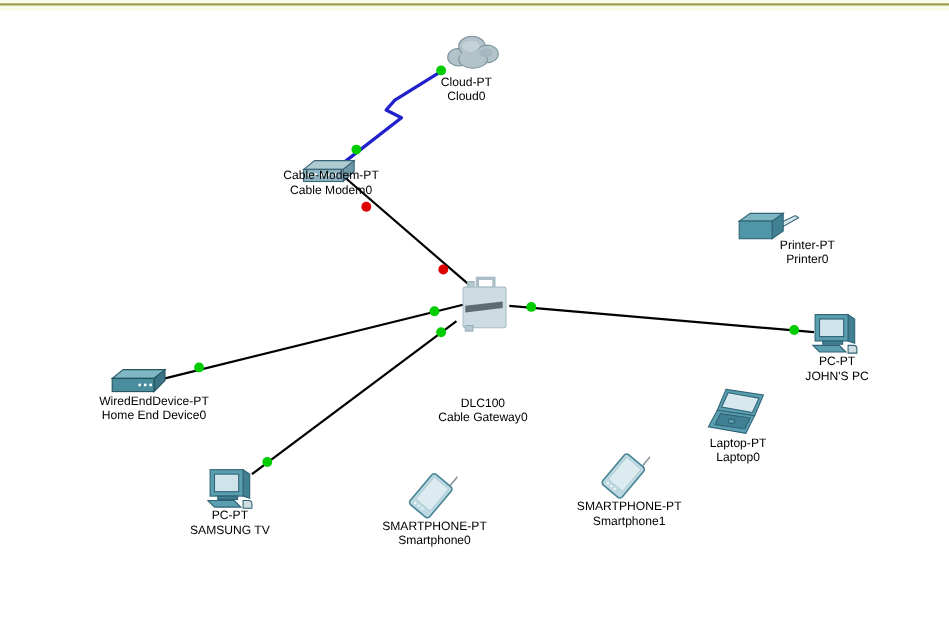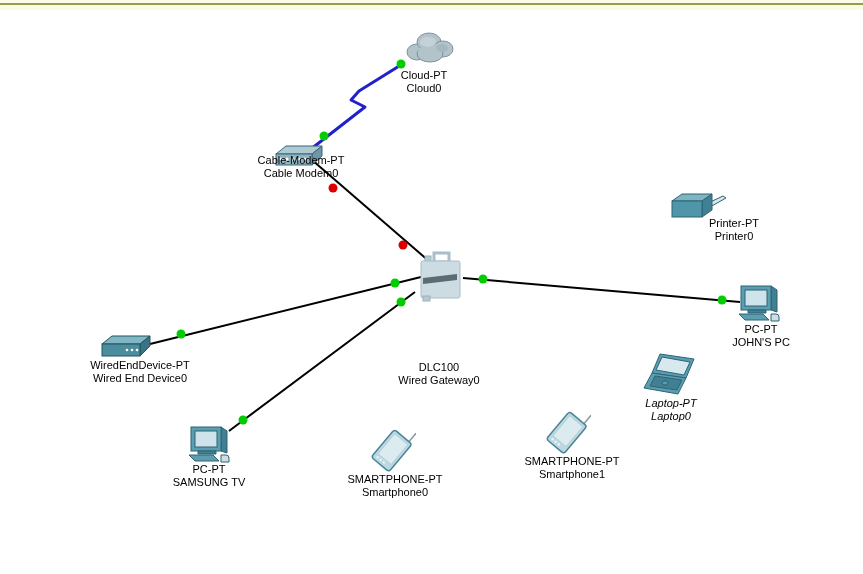--- a/index.html
+++ b/index.html
@@ -74,21 +74,21 @@
         <span class="icon"><svg width="48" height="52" viewBox="0 0 48 52">
             <rect x="18" y="3" width="15" height="9" fill="none" stroke="#a9bec6" stroke-width="3"></rect>
             <rect x="9" y="6" width="6" height="8" fill="#b6c9d0" stroke="#9ab0b9" stroke-width="1"></rect>
             <rect x="5" y="11" width="39" height="37" rx="2" fill="#ccdce2" stroke="#a9bec6" stroke-width="1"></rect>
             <polygon points="7,28 41,24 41,30 7,34" fill="#5d6c73"></polygon>
             <rect x="7" y="46" width="7" height="5" fill="#b6c9d0" stroke="#9ab0b9" stroke-width="1"></rect>
           </svg></span>
       </div>
       <div class="label" style="left: 439px; top: 317px; margin-top: 44px;">
         <div>DLC100</div>
-        <div>Wired Gateway0</div>
+        <div>Cable Gateway0</div>
       </div>
       <div class="device" style="left: 668px; top: 190px;">
         <span class="icon"><svg width="60" height="30" viewBox="0 0 60 30">
             <g stroke="#2f6375" stroke-width="1">
               <polygon points="38,14 55,6 58,8 42,17" fill="#d7e4e8"></polygon>
               <polygon points="4,11 34,11 44,4 14,4" fill="#7db6c2"></polygon>
               <polygon points="34,11 44,4 44,20 34,27" fill="#417f92"></polygon>
               <rect x="4" y="11" width="30" height="16" fill="#4f96a8"></rect>
             </g>
           </svg></span>
@@ -117,41 +117,41 @@
         <span class="icon"><svg width="56" height="44" viewBox="0 0 56 44">
             <g stroke="#2f6375" stroke-width="1">
               <polygon points="18,2 52,7 44,26 10,21" fill="#5a9fb0"></polygon>
               <polygon points="20,5 48,10 42,23 14,18" fill="#d7e8ee"></polygon>
               <polygon points="10,21 44,26 36,42 2,36" fill="#5a9fb0"></polygon>
               <polygon points="13,24 40,28 35,38 8,34" fill="#417f92"></polygon>
               <ellipse cx="23" cy="31" rx="3" ry="2" fill="#5a9fb0"></ellipse>
             </g>
           </svg></span>
       </div>
-      <div class="label" style="left: 671px; top: 397px; font-style: italic;">
+      <div class="label" style="left: 671px; top: 397px;">
         <div>Laptop-PT</div>
         <div>Laptop0</div>
       </div>
       <div class="device" style="left: 100px; top: 333px;">
         <span class="icon"><svg width="52" height="26" viewBox="0 0 52 26">
             <g stroke="#24525e" stroke-width="1">
               <polygon points="2,11 40,11 50,3 12,3" fill="#7fb8c4"></polygon>
               <polygon points="40,11 50,3 50,13 40,23" fill="#3a7386"></polygon>
               <rect x="2" y="11" width="38" height="12" fill="#4a8d9e"></rect>
             </g>
             <g fill="#ffffff">
               <circle cx="27" cy="17" r="1.3"></circle>
               <circle cx="32" cy="17" r="1.3"></circle>
               <circle cx="37" cy="17" r="1.3"></circle>
             </g>
           </svg></span>
       </div>
       <div class="label" style="left: 140px; top: 359px;">
         <div>WiredEndDevice-PT</div>
-        <div>Wired End Device0</div>
+        <div>Home End Device0</div>
       </div>
       <div class="device" style="left: 187px; top: 425px;">
         <span class="icon"><svg width="46" height="40" viewBox="0 0 46 40">
             <g stroke="#2f6375" stroke-width="1">
               <polygon points="34,2 40,6 40,28 34,26" fill="#417f92"></polygon>
               <rect x="4" y="2" width="30" height="24" fill="#5a9fb0"></rect>
               <rect x="8" y="6" width="22" height="16" fill="#cfe3ea"></rect>
               <polygon points="11,26 29,26 29,29 11,29" fill="#417f92"></polygon>
               <polygon points="2,30 26,30 32,36 8,36" fill="#5a9fb0"></polygon>
               <path d="M34,30 h5 a3,3 0 0 1 3,3 v4 h-8 z" fill="#d0dde2"></path>

